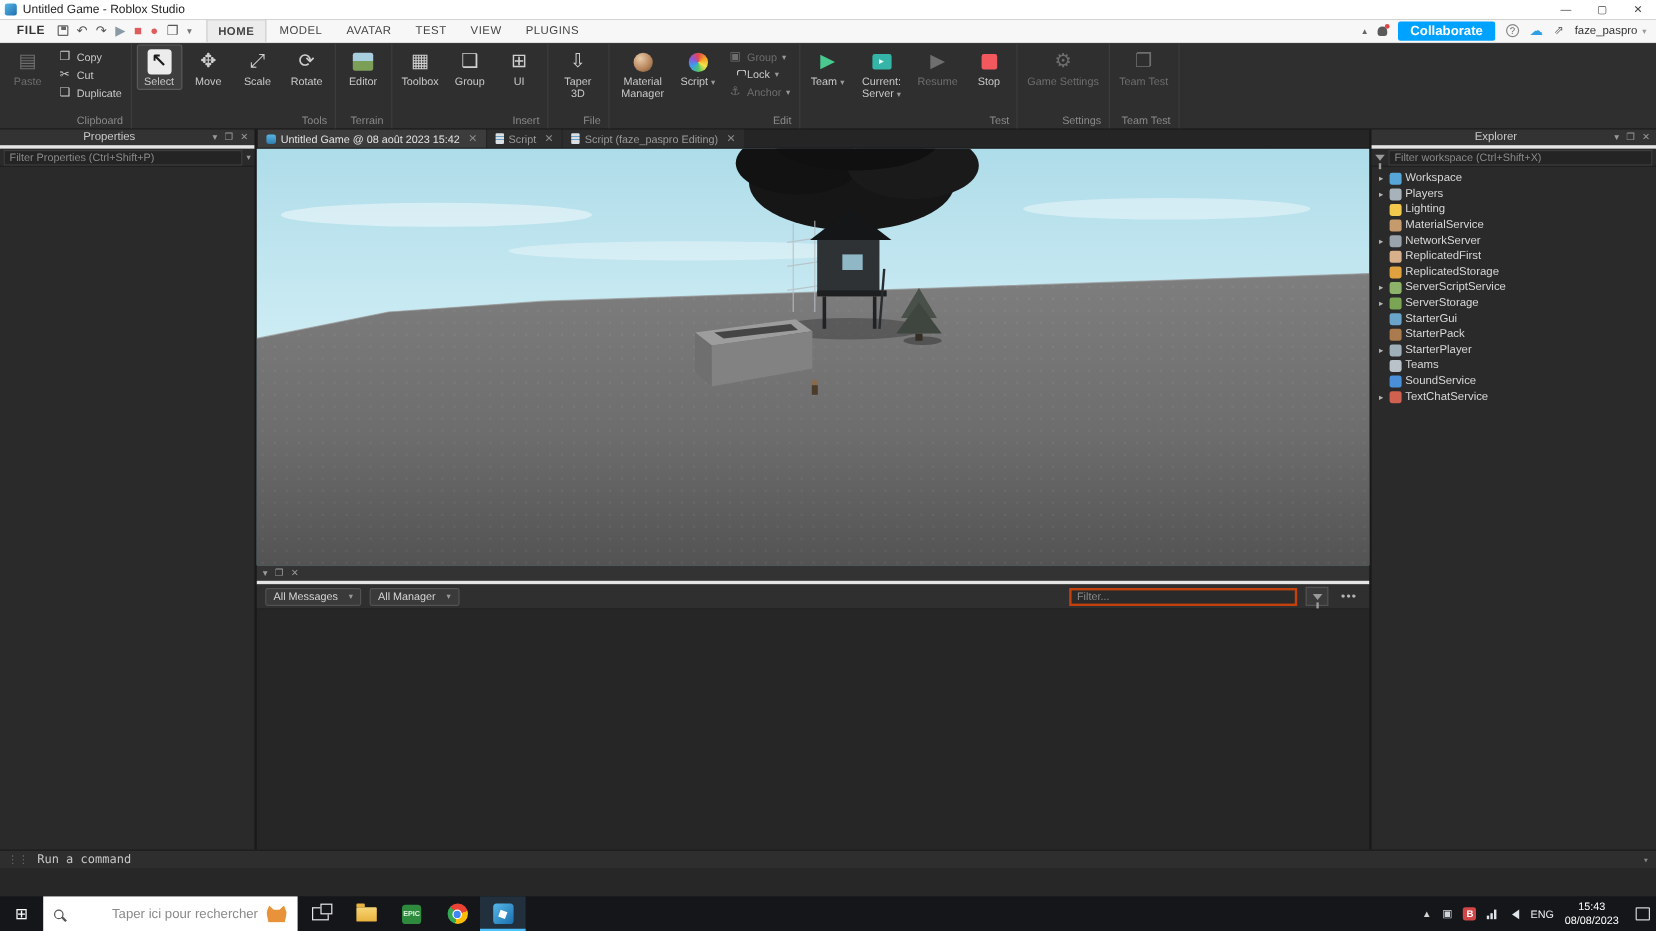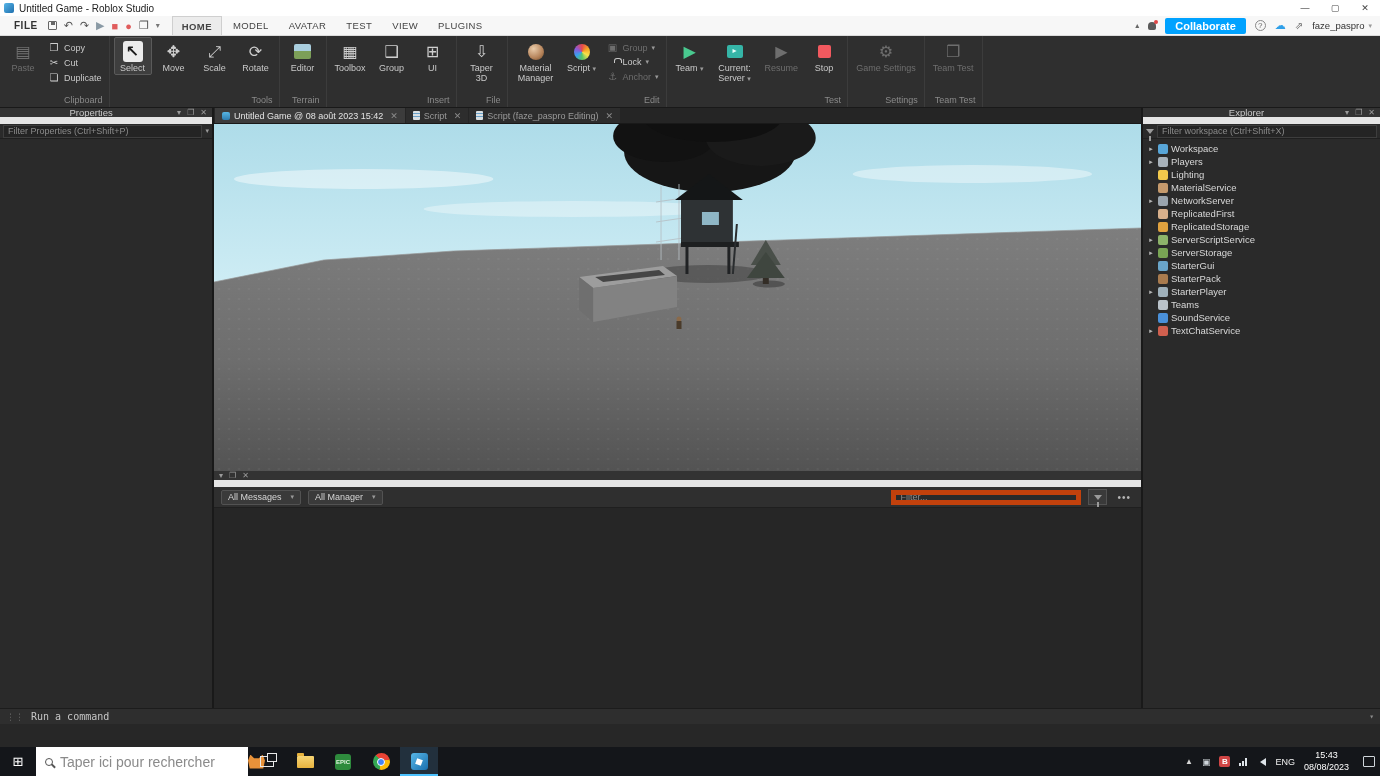--- a/index.html
+++ b/index.html
@@ -60,21 +60,21 @@
   .play-ic { color:#49c98f !important; }
   .resume-ic { color:#6e6e6e !important; }
   .stopsq { width:13px; height:13px; background:#f2595f; border-radius:2px; }
   .serversq { width:16px; height:13px; background:#35b5a7; border-radius:2px; display:grid; place-items:center; color:#eafffb; font-size:8px; }
 
   
   .main { position:absolute; top:108px; left:0; width:100%; height:600px; display:flex; gap:2px; background:#191919; }
   .panel-left { width:212px; background:#2a2a2a; display:flex; flex-direction:column; flex:none; }
   .center { flex:1; min-width:0; display:flex; flex-direction:column; }
   .panel-right { width:237px; background:#2a2a2a; display:flex; flex-direction:column; flex:none; }
-  .panel-header { height:16px; background:#333333; display:flex; align-items:center; font-size:9.5px; color:#c9c9c9; padding:0 5px; border-bottom:7px solid #e5e5e5; flex:none; }
+  .panel-header { height:16px; background:#333333; display:flex; align-items:center; font-size:9.5px; color:#c9c9c9; padding:0 5px; border-bottom:3px solid #e5e5e5; flex:none; }
   .ph-title { flex:1; text-align:center; }
   .ph-icons { display:flex; gap:6px; color:#9a9a9a; font-size:8px; }
   .filter-row { height:15px; display:flex; align-items:center; background:#2a2a2a; border-bottom:1px solid #1f1f1f; padding:0 3px; gap:3px; flex:none; }
   .filter-input { flex:1; background:#242424; border:1px solid #3d3d3d; color:#9a9a9a; font-size:9px; height:13px; padding:0 4px; font-family:inherit; outline:none; }
   input::placeholder { color:#8a8a8a; }
   .funnel { width:0; height:0; border-left:4px solid transparent; border-right:4px solid transparent; border-top:5px solid #9a9a9a; position:relative; flex:none; }
   .funnel::after { content:""; position:absolute; left:-1px; top:-1px; width:2px; height:5px; background:#9a9a9a; top:2px; }
   .tree { flex:1; overflow:hidden; padding-top:3px; }
   .exrow { display:flex; align-items:center; height:13px; padding-left:4px; gap:3px; font-size:9.5px; color:#d8d8d8; }
   .exarrow { width:8px; font-size:7px; color:#b5b5b5; text-align:center; flex:none; }
@@ -87,40 +87,40 @@
   .vtab-x { color:#8a8a8a; font-size:9px; margin-left:3px; }
   .vtab-ic { flex:none; }
   .vtab-ic.place-icon { width:8px; height:8px; border-radius:2px; background:linear-gradient(#58b6e4,#2e7db0); }
   .vtab-ic.script-icon { width:7px; height:9px; border-radius:1px; background:linear-gradient(#d9dfe2 2px,#6aa1c9 2px,#6aa1c9 3px,#d9dfe2 3px,#d9dfe2 5px,#6aa1c9 5px,#6aa1c9 6px,#d9dfe2 6px); }
   .viewport { height:347px; position:relative; flex:none; background:#9fd3e2; }
   .viewport svg { display:block; width:100%; height:100%; }
   .output { flex:1; min-height:0; display:flex; flex-direction:column; background:#262626; }
   .output-toolbar { height:21px; background:#2f2f2f; display:flex; align-items:center; padding:0 7px; gap:7px; border-bottom:1px solid #1f1f1f; flex:none; }
   .odd { display:flex; align-items:center; gap:9px; background:#3a3a3a; border:1px solid #525252; border-radius:2px; height:15px; padding:0 6px; font-size:9px; color:#d5d5d5; }
   .output-spacer { flex:1; }
-  .ofilter { width:190px; height:15px; background:#2a2a2a; border:5px solid #c2410c; font-size:9px; color:#bbb; padding:0 4px; font-family:inherit; outline:none; }
+  .ofilter { width:190px; height:15px; background:#2a2a2a; border:2px solid #c2410c; font-size:9px; color:#bbb; padding:0 4px; font-family:inherit; outline:none; }
   .funnel-btn { width:19px; height:16px; border:1px solid #525252; display:grid; place-items:center; background:#3a3a3a; }
   .more-btn { color:#b5b5b5; font-size:10px; padding:0 3px; letter-spacing:1px; }
   .output-body { flex:1; font-family:"DejaVu Sans Mono","Liberation Mono",monospace; font-size:10px; padding:8px 10px; color:#9a9a9a; }
   .log-line { display:flex; gap:10px; white-space:pre; align-items:baseline; }
   .log-msg { color:#c75fd0; font-weight:bold; }
 
   
   .commandbar { position:absolute; top:708px; left:0; width:100%; height:16px; background:#2e2e2e; border-top:1px solid #1c1c1c; display:flex; align-items:center; gap:7px; padding:0 6px; font-size:10px; color:#c6c6c6; font-family:"DejaVu Sans Mono","Liberation Mono",monospace; }
   .cmd-handle { color:#6a6a6a; font-size:9px; }
   .cmd-chevron { margin-left:auto; color:#8a8a8a; font-size:8px; }
   .filler { position:absolute; top:724px; left:0; width:100%; height:23px; background:#272727; }
 
   
   .taskbar { position:absolute; top:747px; left:0; width:100%; height:29px; background:#14161a; display:flex; align-items:center; color:#e8e8e8; }
   .tb-start { width:36px; height:29px; display:grid; place-items:center; font-size:13px; color:#fff; }
   .tb-search { width:212px; height:29px; background:#fff; display:flex; align-items:center; gap:7px; padding:0 9px; color:#555; font-size:10.5px; }
   .sicon { width:8px; height:8px; border:1.5px solid #555; border-radius:50%; position:relative; flex:none; }
   .sicon::after { content:""; position:absolute; width:5px; height:1.5px; background:#555; transform:rotate(45deg); right:-4px; bottom:-2px; }
-  .tb-search input { border:none; outline:none; flex:1; font-size:14px; color:#555; font-family:inherit; background:transparent; }
+  .tb-search input { border:none; outline:none; flex:1; font-size:11px; color:#555; font-family:inherit; background:transparent;text-align:right; }
   .cat { width:17px; height:14px; background:#e8923a; clip-path:polygon(0 42%,14% 0,36% 26%,64% 26%,86% 0,100% 42%,90% 100%,10% 100%); flex:none; }
   .tb-icon { width:38px; height:29px; display:grid; place-items:center; position:relative; }
   .tb-icon.active-app { background:#22303d; box-shadow:inset 0 -2px 0 #4cc2ff; }
   .tv { width:14px; height:11px; border:1px solid #e8e8e8; position:relative; background:transparent; }
   .tv::after { content:""; position:absolute; right:-4px; top:-4px; width:8px; height:7px; border:1px solid #e8e8e8; background:#14161a; }
   .folder { width:17px; height:12px; background:linear-gradient(#f7d575,#e8b33e); border-radius:1px; position:relative; }
   .folder::before { content:""; position:absolute; top:-3px; left:0; width:7px; height:3px; background:#e8b33e; border-radius:1px 1px 0 0; }
   .epic { width:16px; height:16px; background:#2e8b3d; border-radius:3px; display:grid; place-items:center; color:#dff3df; font-size:6px; font-weight:bold; }
   .chrome { width:17px; height:17px; border-radius:50%; background:conic-gradient(from -45deg,#ea4335 0 120deg,#fbbc05 0 240deg,#34a853 0 360deg); position:relative; }
   .chrome::after { content:""; position:absolute; inset:4.5px; border-radius:50%; background:#4285f4; border:1.5px solid #fff; }

